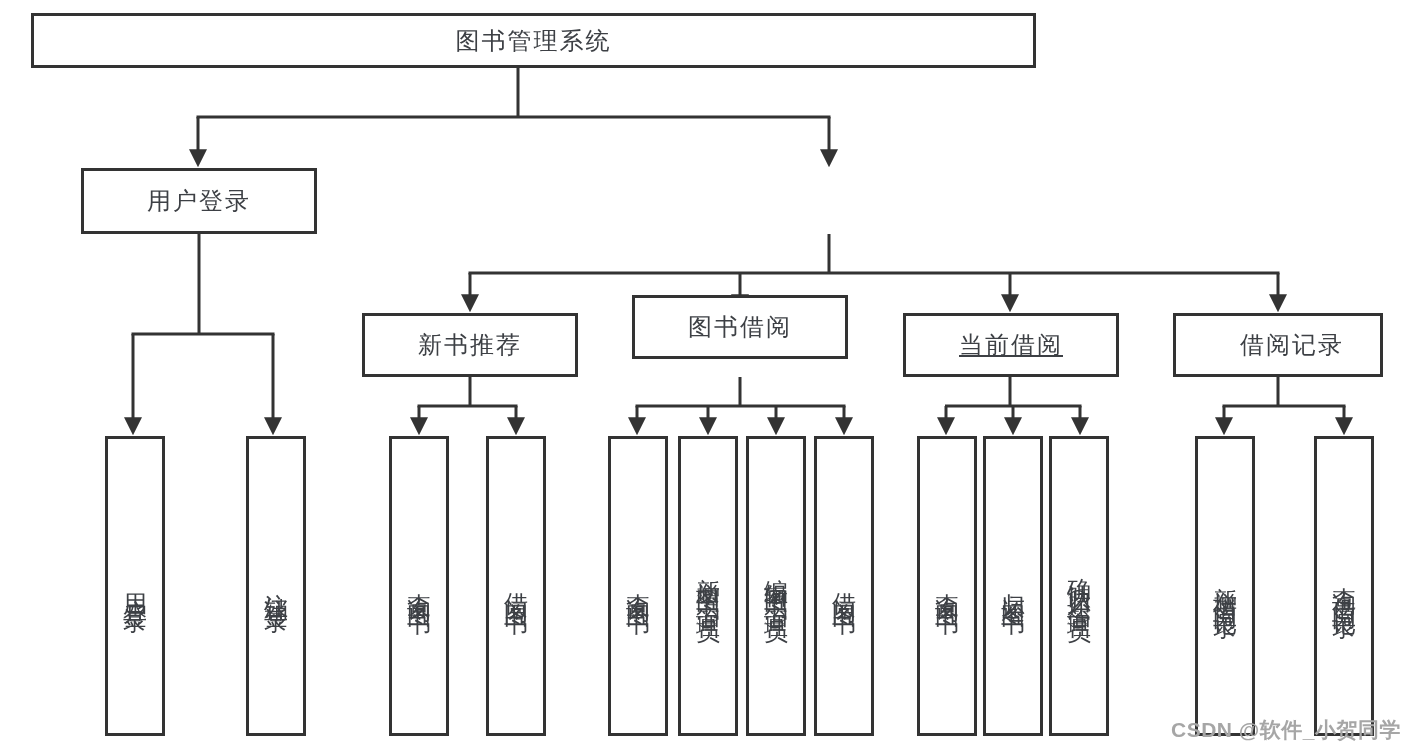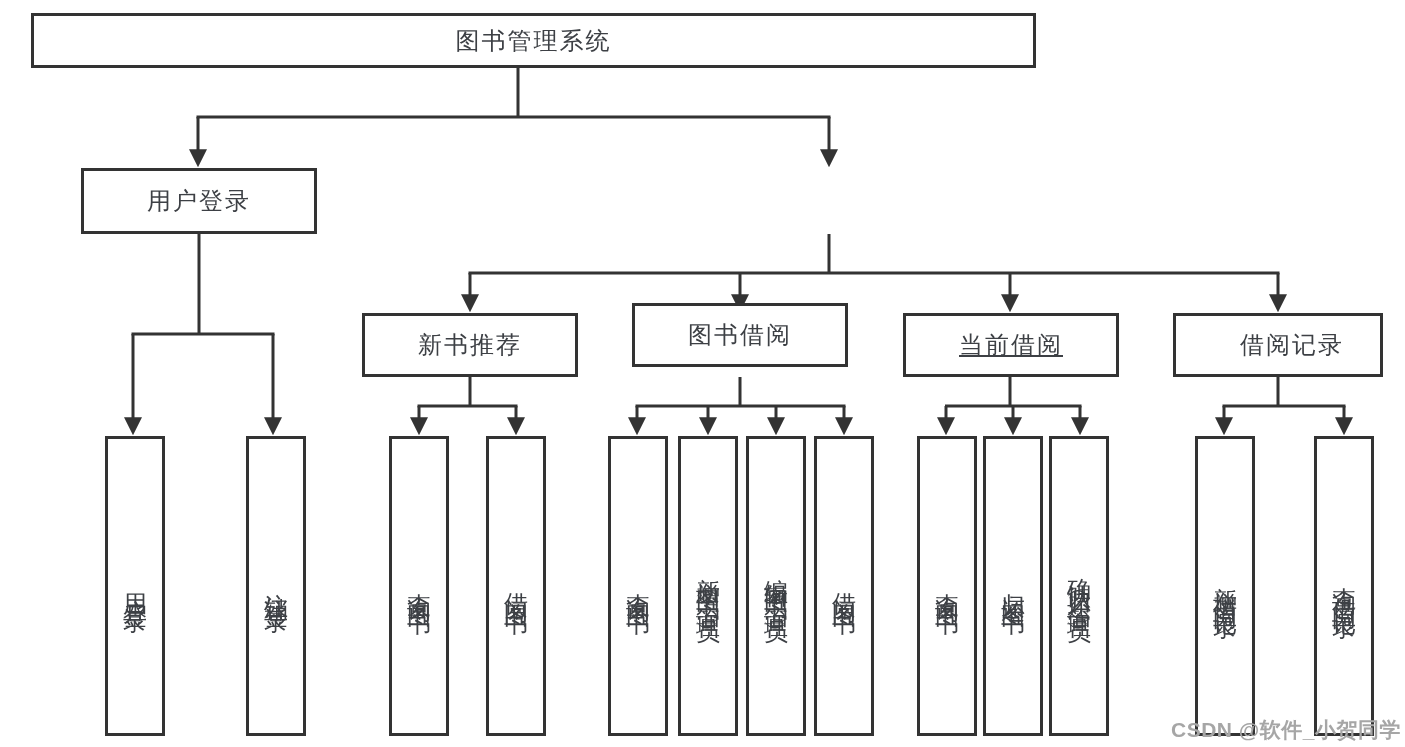--- a/index.html
+++ b/index.html
@@ -108,21 +108,21 @@
     <path class="wire" d="M1278,377 L1278,407.5 M1222.5,406 L1345.5,406"></path>
     <line class="wire" x1="1224" y1="406" x2="1224" y2="419" marker-end="url(#arrow)"></line>
     <line class="wire" x1="1344" y1="406" x2="1344" y2="419" marker-end="url(#arrow)"></line>
   </svg>
 
   <div class="node h-node" style="left:15px; top:13px; width:1005px; height:55px;margin-left:16px;">图书管理系统</div>
 
   <div class="node h-node" style="left:81px; top:168px; width:236px; height:66px;">用户登录</div>
 
   <div class="node h-node" style="left:362px; top:313px; width:216px; height:64px;">新书推荐</div>
-  <div class="node h-node" style="left:632px; top:303px; width:216px; height:64px;">图书借阅</div>
+  <div class="node h-node" style="left:632px; top:295px; width:216px; height:64px;">图书借阅</div>
   <div class="node h-node" style="left:903px; top:313px; width:216px; height:64px;text-decoration:underline;">当前借阅</div>
   <div class="node h-node" style="left:1173px; top:313px; width:210px; height:64px;padding-left:28px;">借阅记录</div>
 
   <div class="node v-node" style="left:105px; top:436px; width:60px; height:300px;">用户登录</div>
   <div class="node v-node" style="left:246px; top:436px; width:60px; height:300px;">注销登录</div>
 
   <div class="node v-node" style="left:389px; top:436px; width:60px; height:300px;">查询图书</div>
   <div class="node v-node" style="left:486px; top:436px; width:60px; height:300px;">借阅图书</div>
 
   <div class="node v-node" style="left:608px; top:436px; width:60px; height:300px;">查询图书</div>

